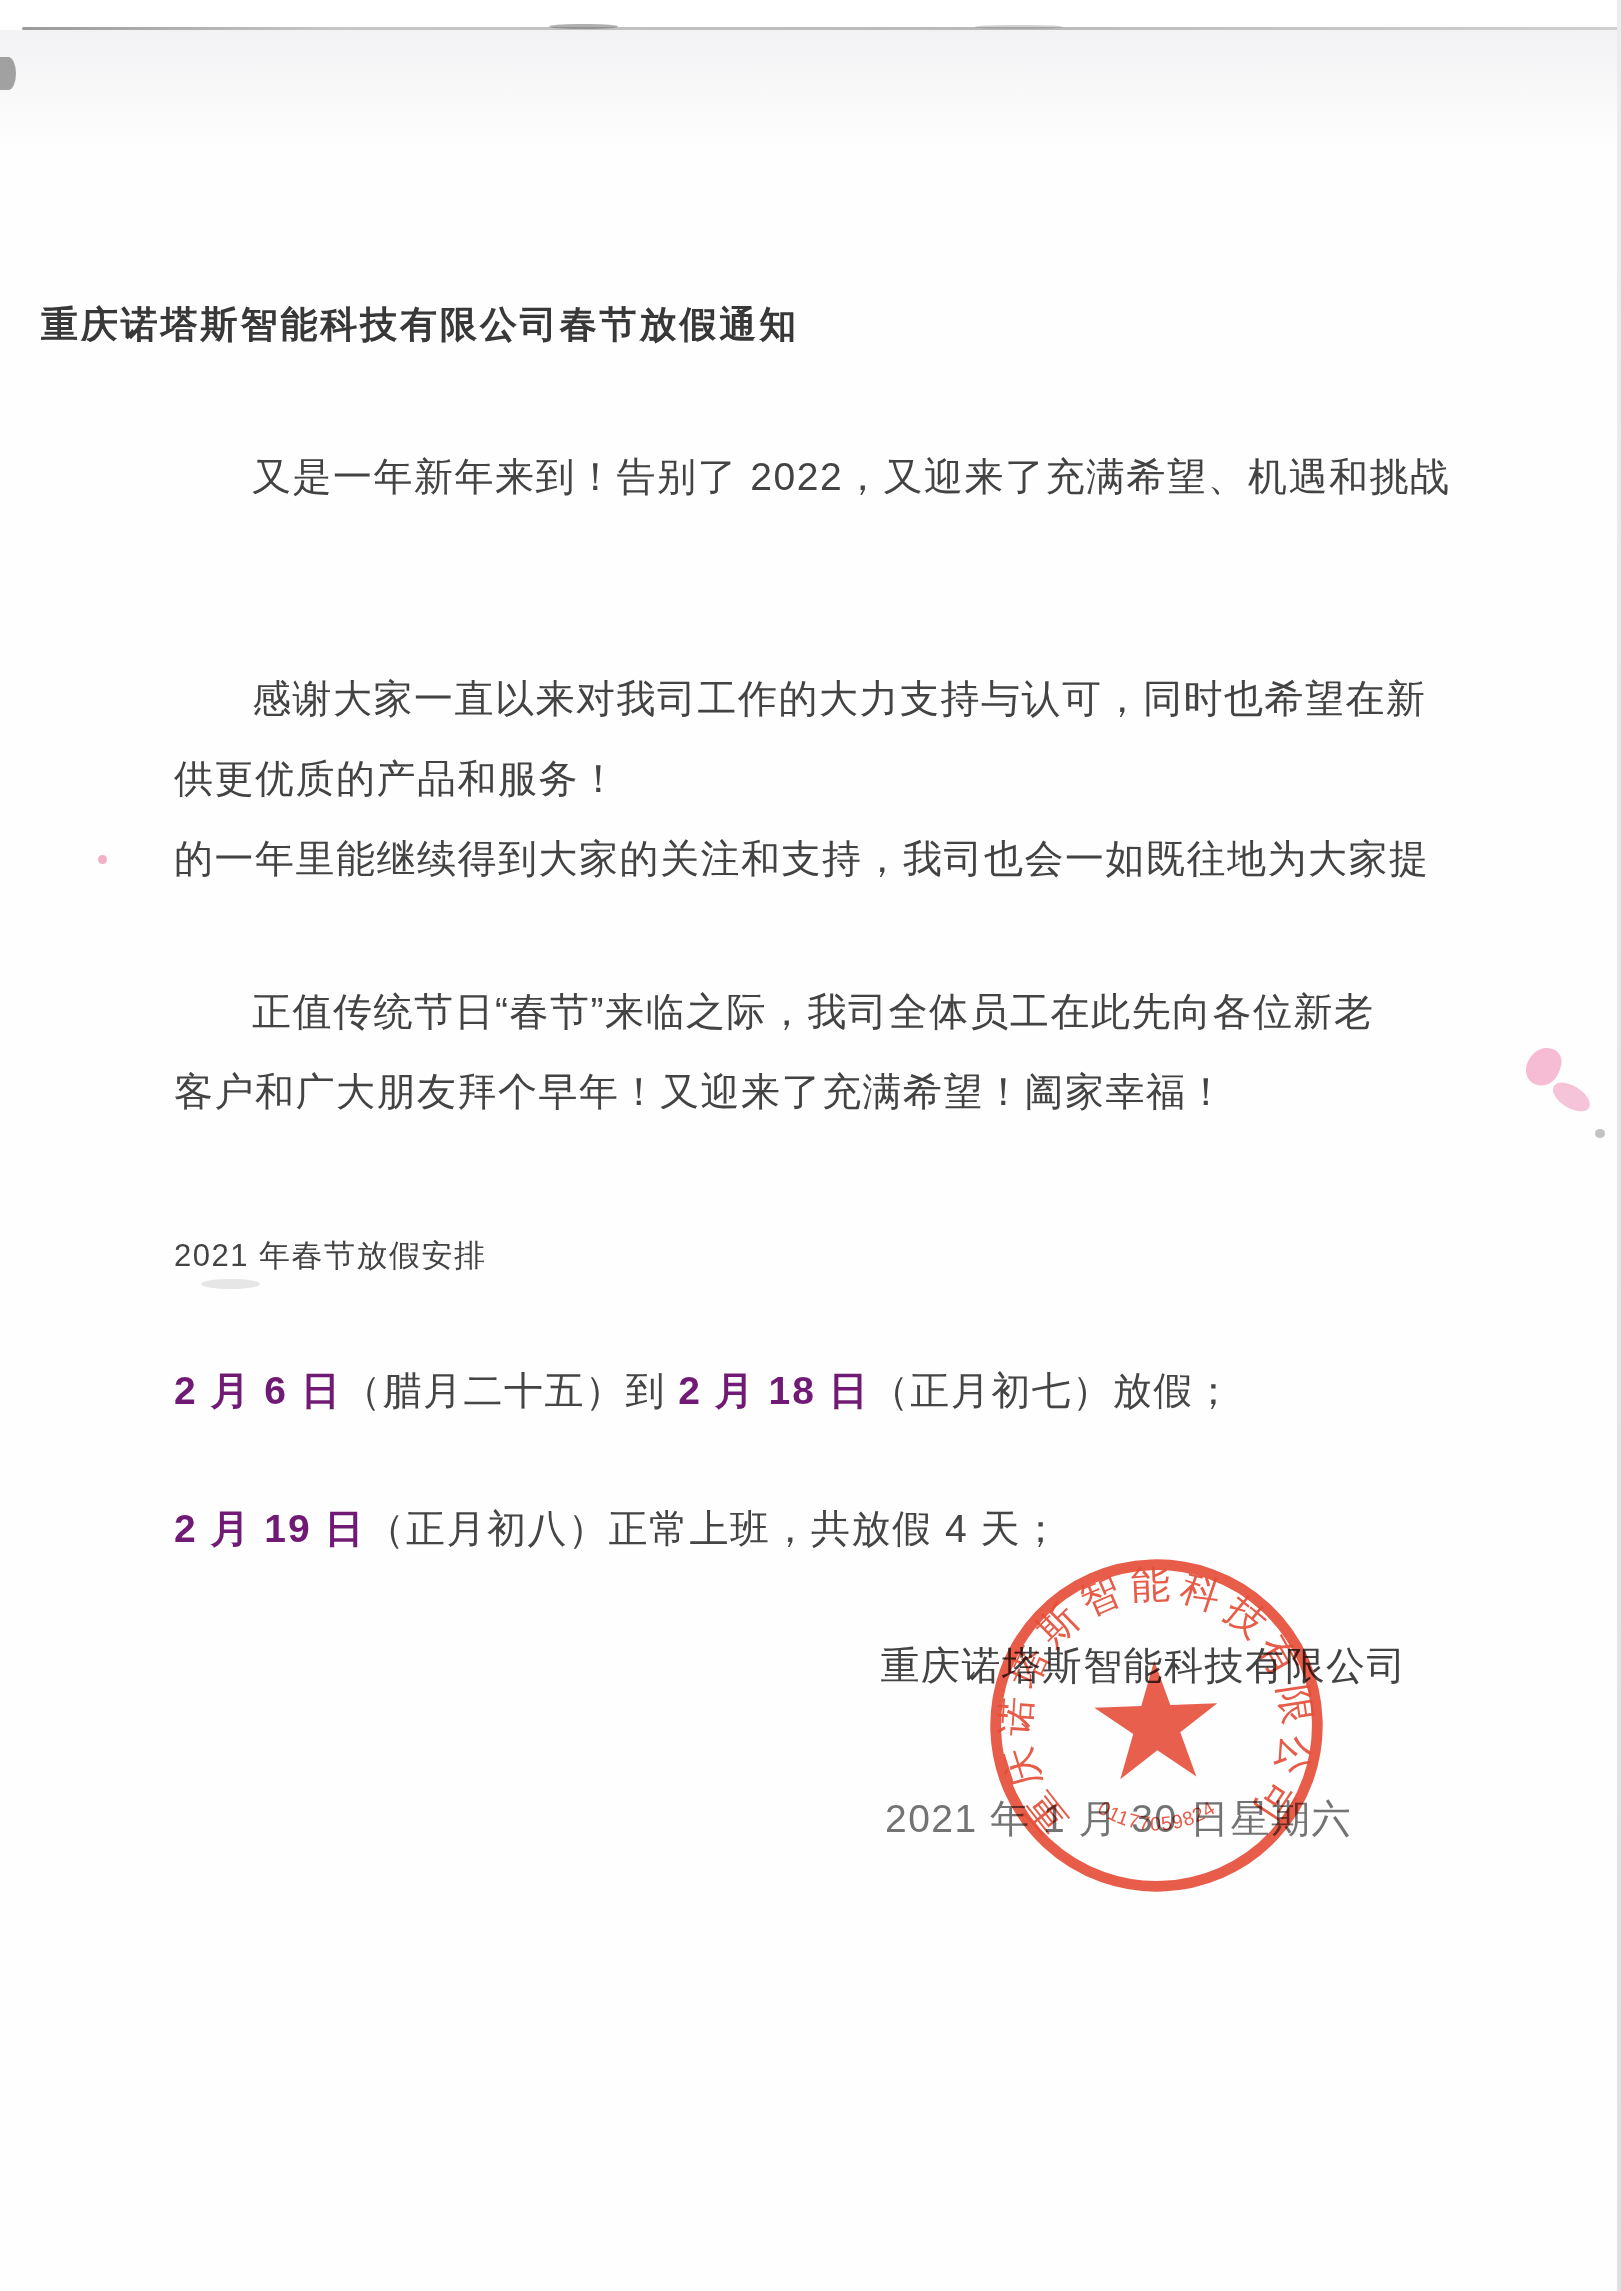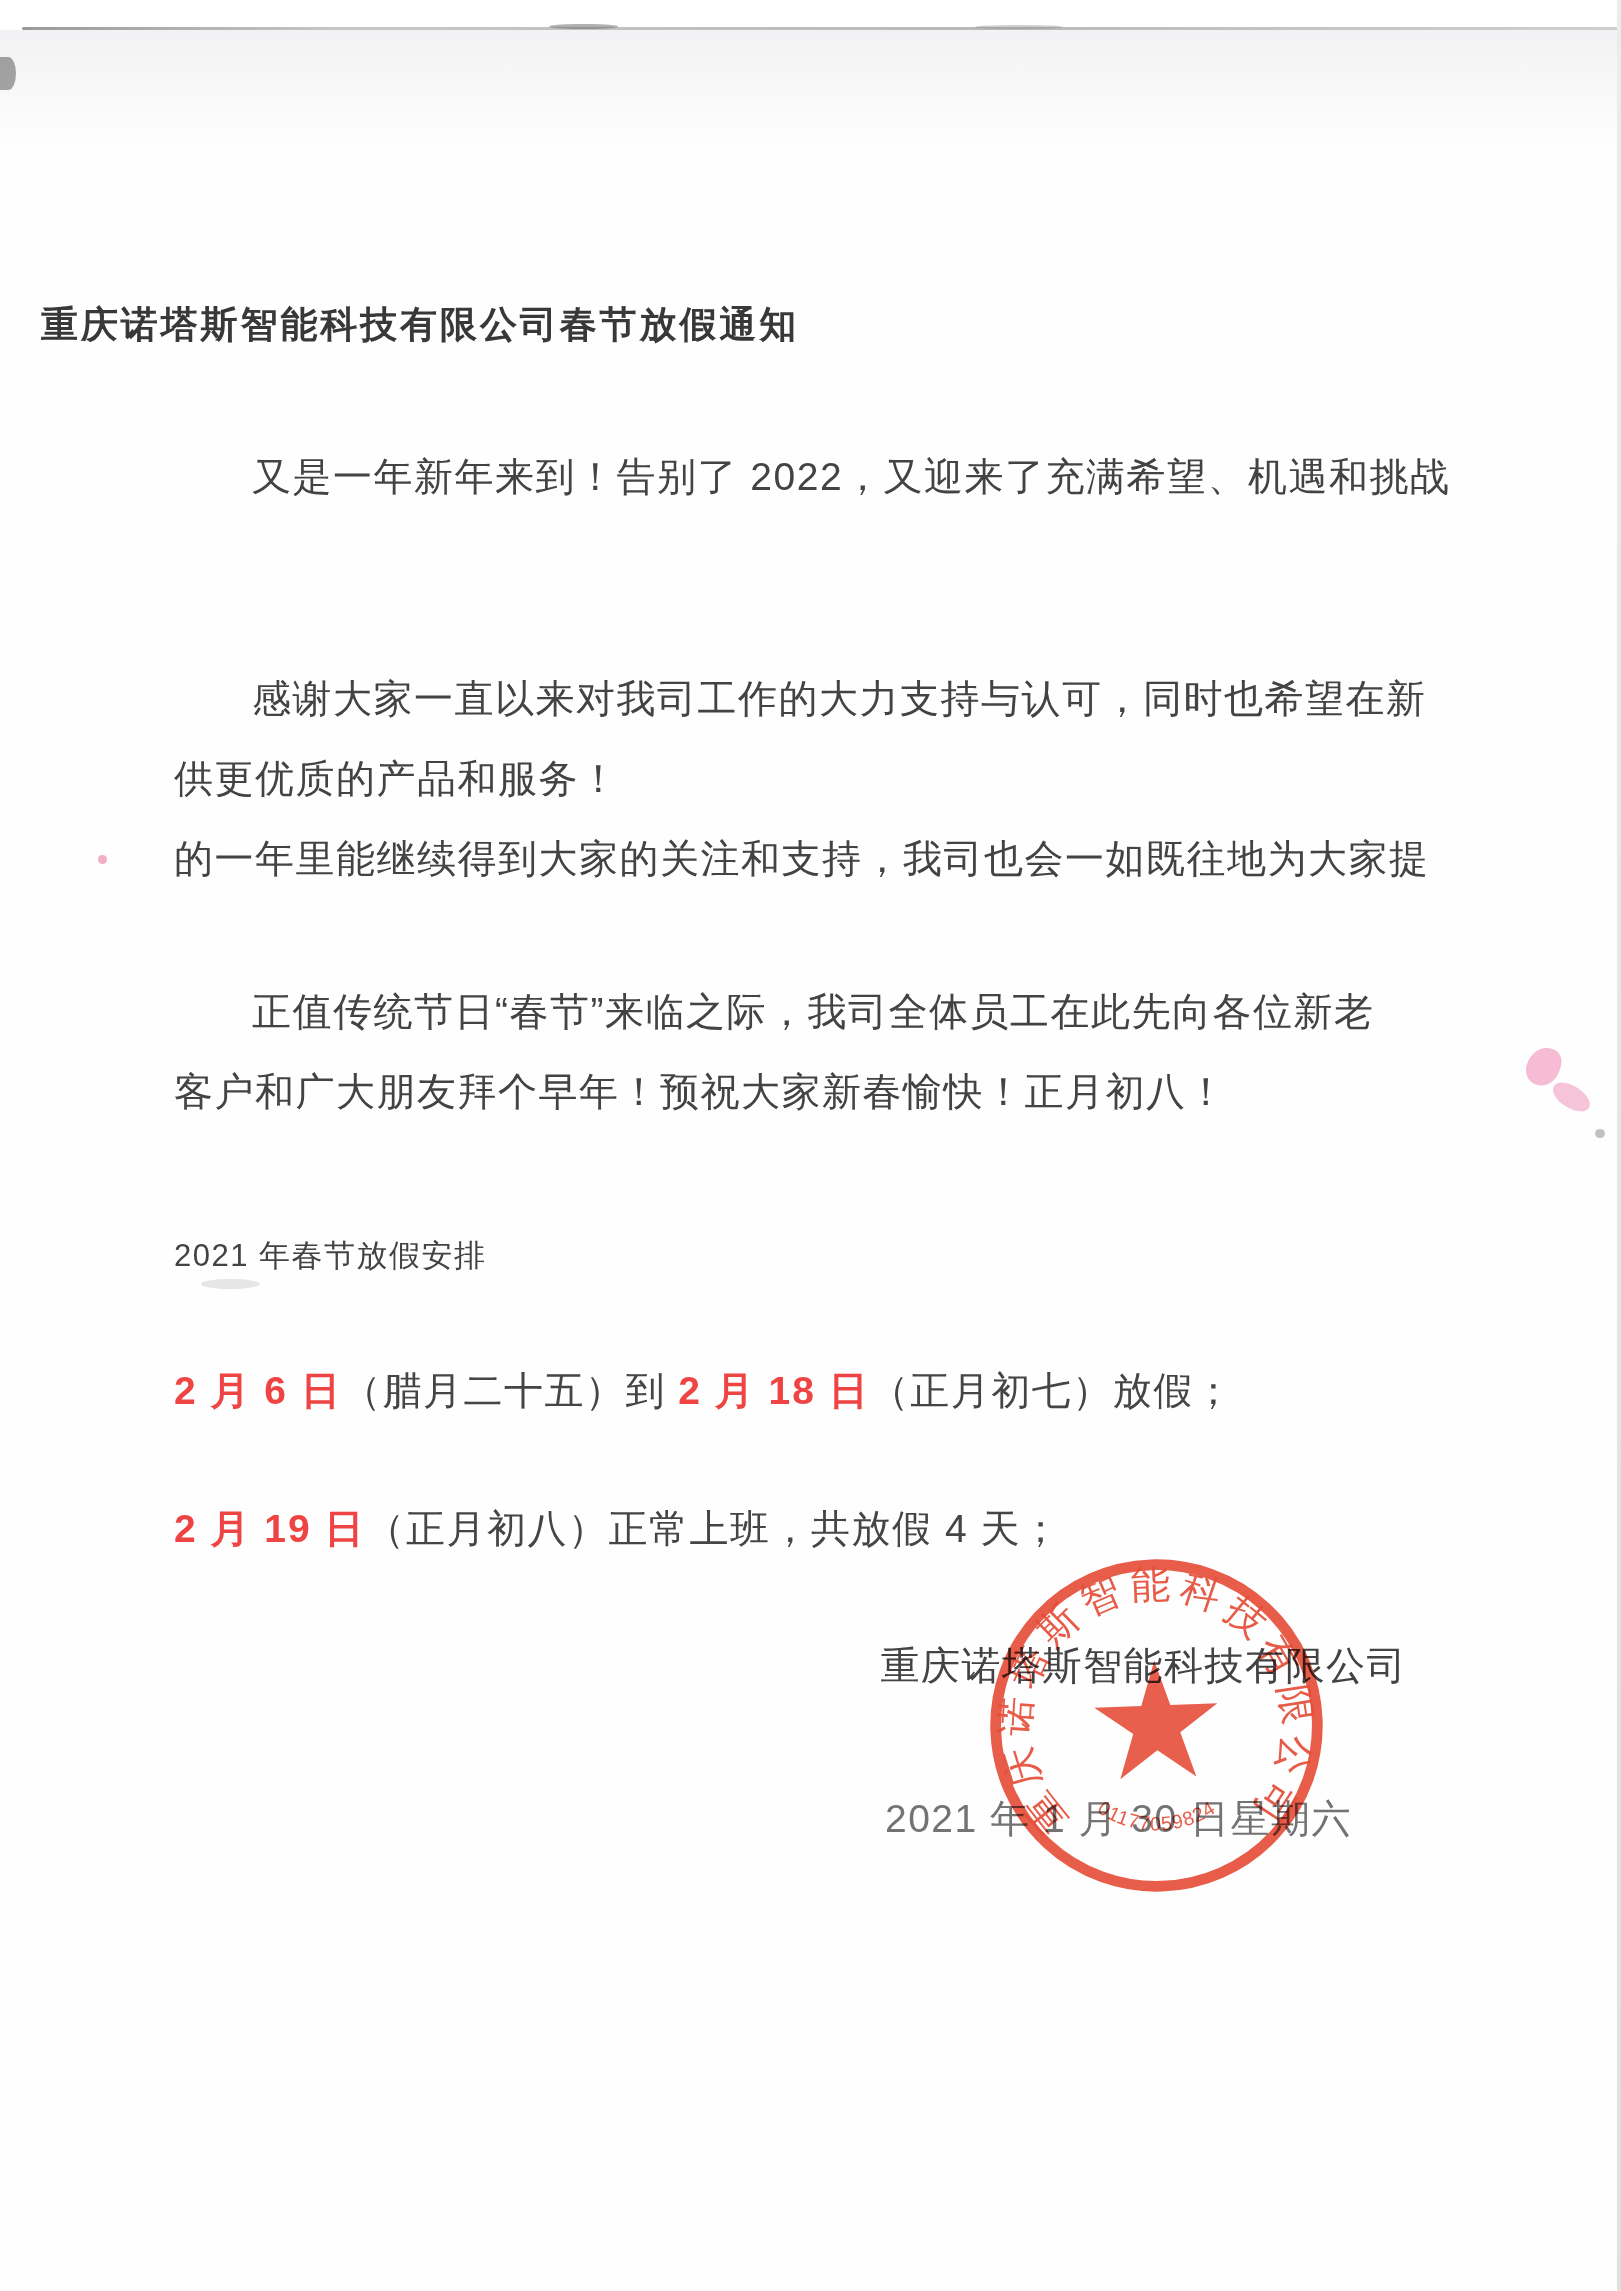--- a/index.html
+++ b/index.html
@@ -33,21 +33,21 @@
   .para{position:absolute;left:174px;width:1284px;font-size:39px;letter-spacing:1.5px;line-height:80px;color:#434343;}
   .para .line{white-space:nowrap;}
   .para .indent{text-indent:2em;}
   .p1{top:437px;}
   .p2{top:659px;}
   .p3{top:972px;}
   .schedule-heading{position:absolute;left:174px;top:1227px;font-size:31px;letter-spacing:1.5px;color:#434343;white-space:nowrap;margin-top:8px;}
   .schedule-line{position:absolute;left:174px;font-size:39px;letter-spacing:1.5px;color:#454545;white-space:nowrap;}
   .sl1{top:1364px;}
   .sl2{top:1502px;}
-  .schedule-line b{font-weight:700;color:#ef4444;letter-spacing:2px;}
+  .schedule-line b{font-weight:700;color:#701a75;letter-spacing:2px;}
   .sig-company{position:absolute;top:1639px;right:214px;font-size:39px;letter-spacing:1.5px;color:#434343;white-space:nowrap;}
   .sig-date{position:absolute;top:1792px;right:269px;font-size:39px;letter-spacing:1.5px;color:#737373;white-space:nowrap;}
 
   .seal{
     position:absolute;left:980px;top:1549px;width:353px;height:353px;
     mix-blend-mode:multiply;opacity:.95;transform:rotate(-2deg);
   }
 </style>
 </head>
 <body>
@@ -74,21 +74,21 @@
   </div>
 
   <div class="para p2">
     <div class="line indent">感谢大家一直以来对我司工作的大力支持与认可，同时也希望在新</div>
     <div class="line">供更优质的产品和服务！</div>
     <div class="line">的一年里能继续得到大家的关注和支持，我司也会一如既往地为大家提</div>
   </div>
 
   <div class="para p3">
     <div class="line indent">正值传统节日“春节”来临之际，我司全体员工在此先向各位新老</div>
-    <div class="line">客户和广大朋友拜个早年！预祝大家新春愉快！正月初八！</div>
+    <div class="line">客户和广大朋友拜个早年！又迎来了充满希望！阖家幸福！</div>
   </div>
 
   <div class="schedule-heading">2021 年春节放假安排</div>
 
   <div class="schedule-line sl1">
     <b>2 月 6 日</b><span>（腊月二十五）到 </span><b>2 月 18 日</b><span>（正月初七）放假；</span>
   </div>
 
   <div class="schedule-line sl2">
     <b>2 月 19 日</b><span>（正月初八）正常上班，共放假 4 天；</span>

